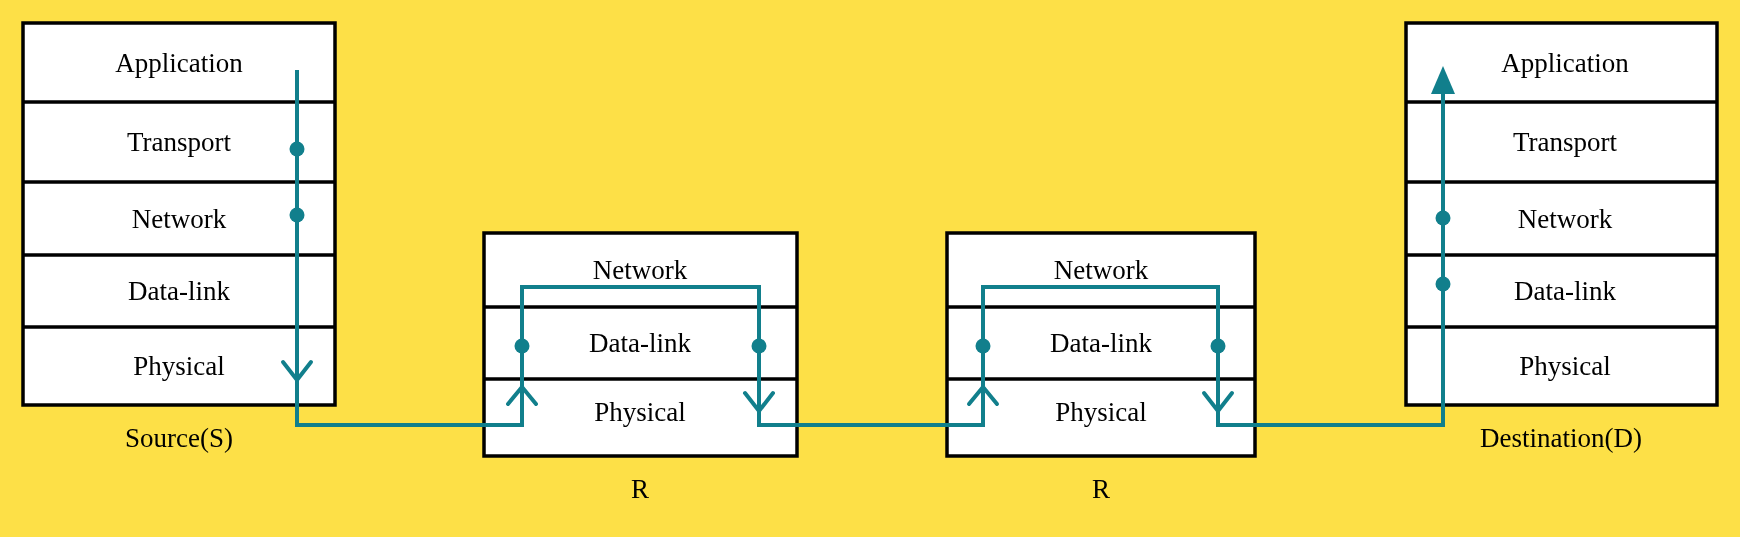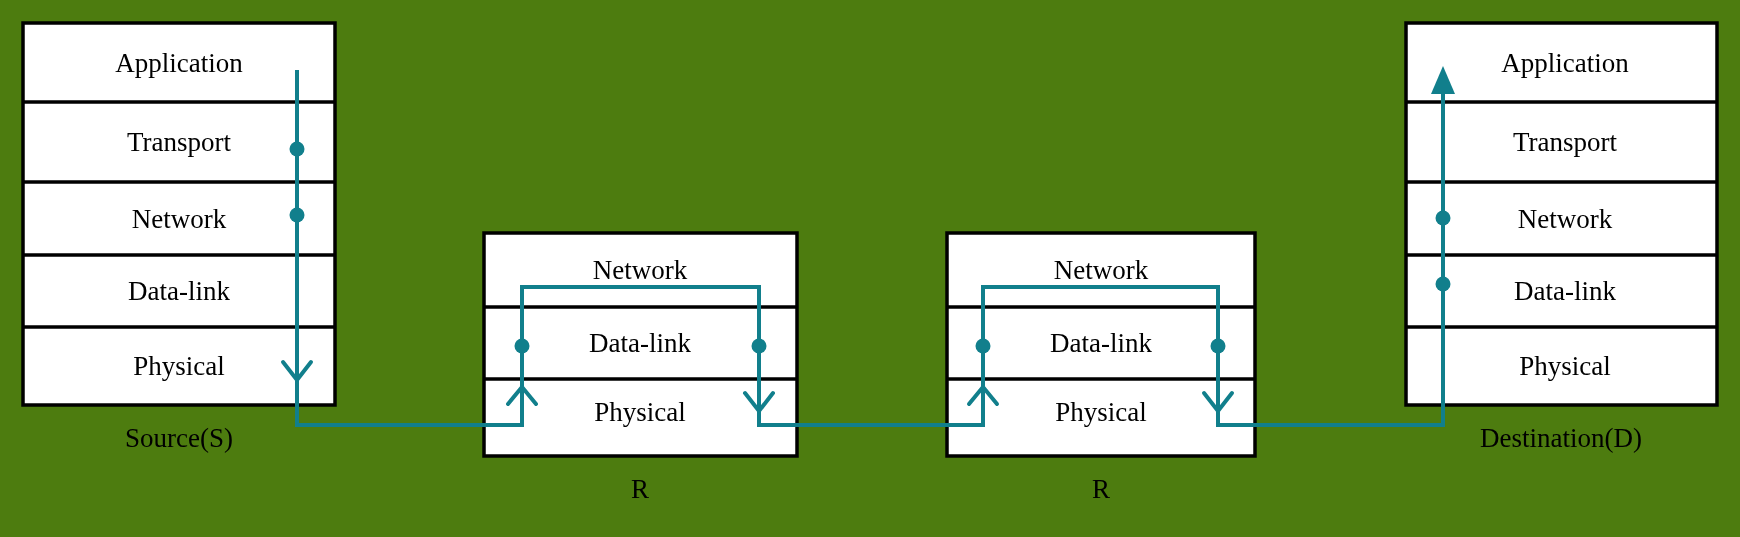--- a/index.html
+++ b/index.html
@@ -4,21 +4,21 @@
 <style>
   html, body {
     margin: 0;
     padding: 0;
     background: #ffffff;
   }
   .stage {
     width: 1740px;
     height: 537px;
     position: relative;
-    background: #4d7c0f;
+    background: #fde047;
     overflow: hidden;
   }
   svg {
     display: block;
   }
   .layer-label, .node-label {
     font-family: "Liberation Serif", "DejaVu Serif", serif;
     font-size: 27px;
     fill: #000000;
   }

